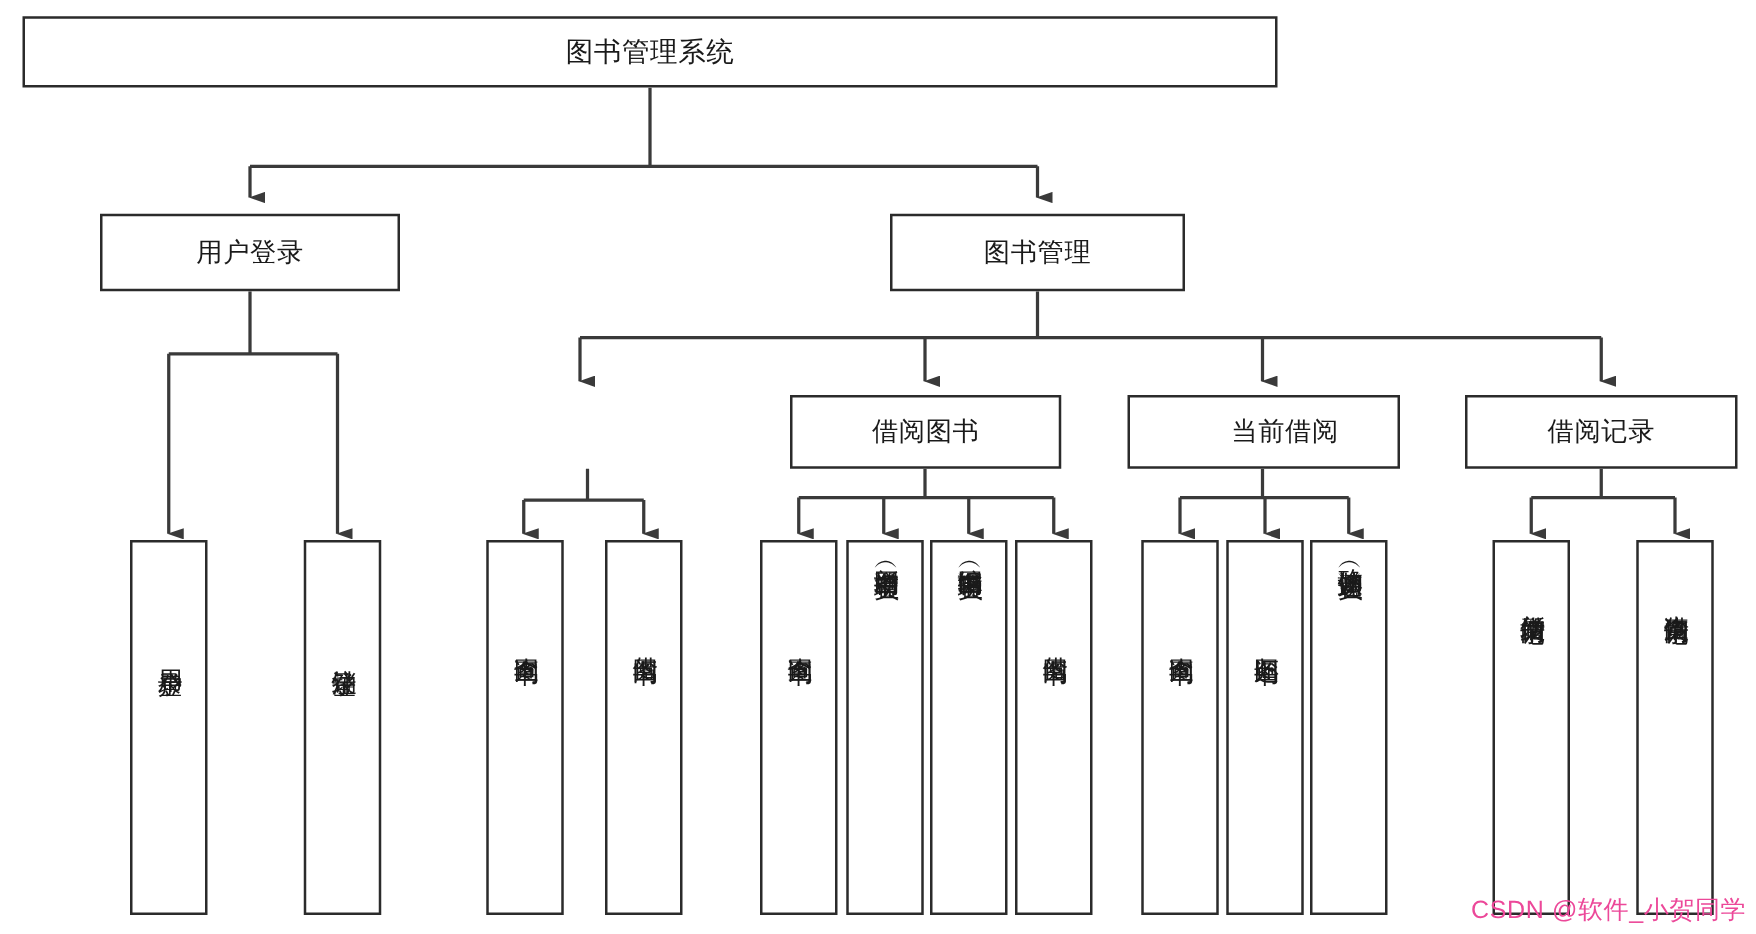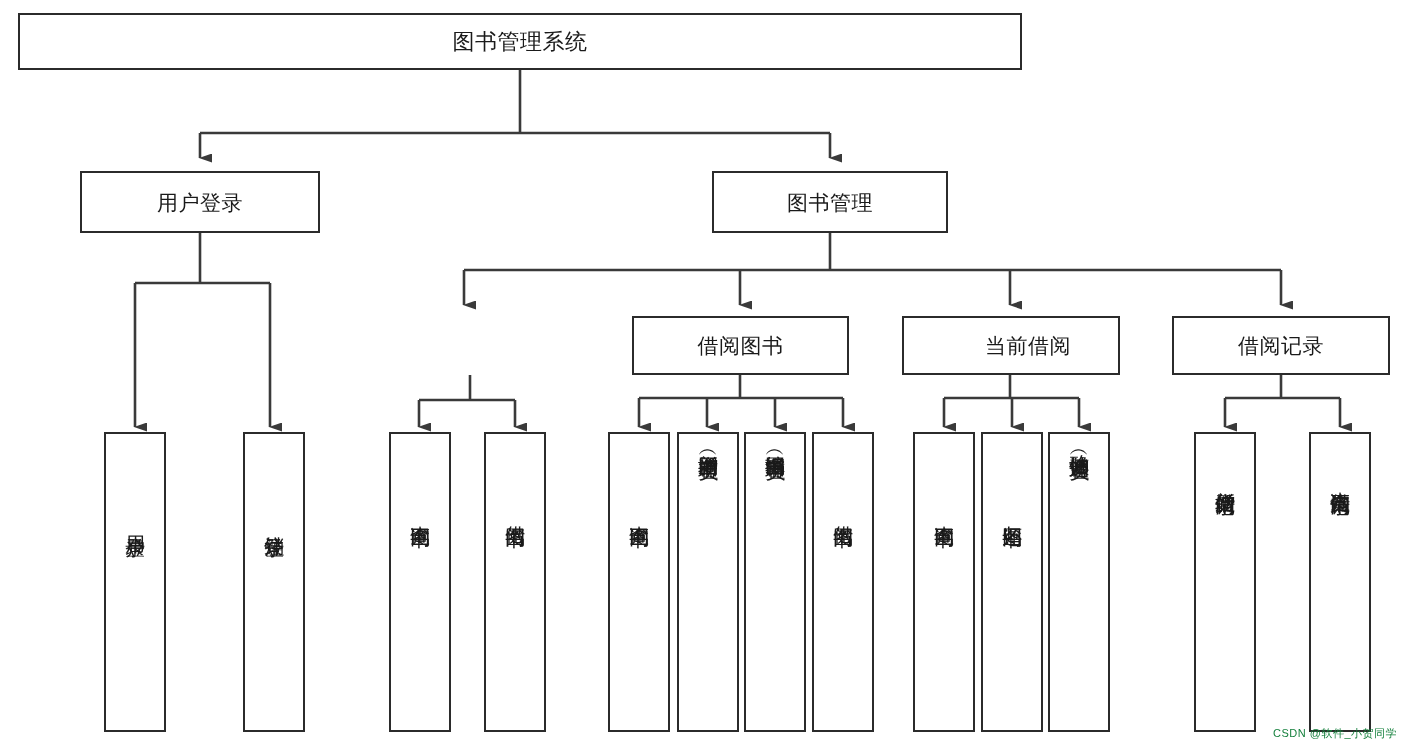--- a/index.html
+++ b/index.html
@@ -57,22 +57,22 @@
     white-space: nowrap;
     text-align: center;
   }
   #root-node {
     font-size: 22px;
   }
   #watermark {
     position: absolute;
     right: 8px;
     bottom: 6px;
-    font-size: 11px;
-    color: #15803d;
+    font-size: 20px;
+    color: #ec4899;
     white-space: nowrap;
     letter-spacing: 0.5px;
   }
 </style>
 </head>
 <body>
 
 <div id="canvas">
 
   <svg id="edges" viewBox="0 0 1405 747">

